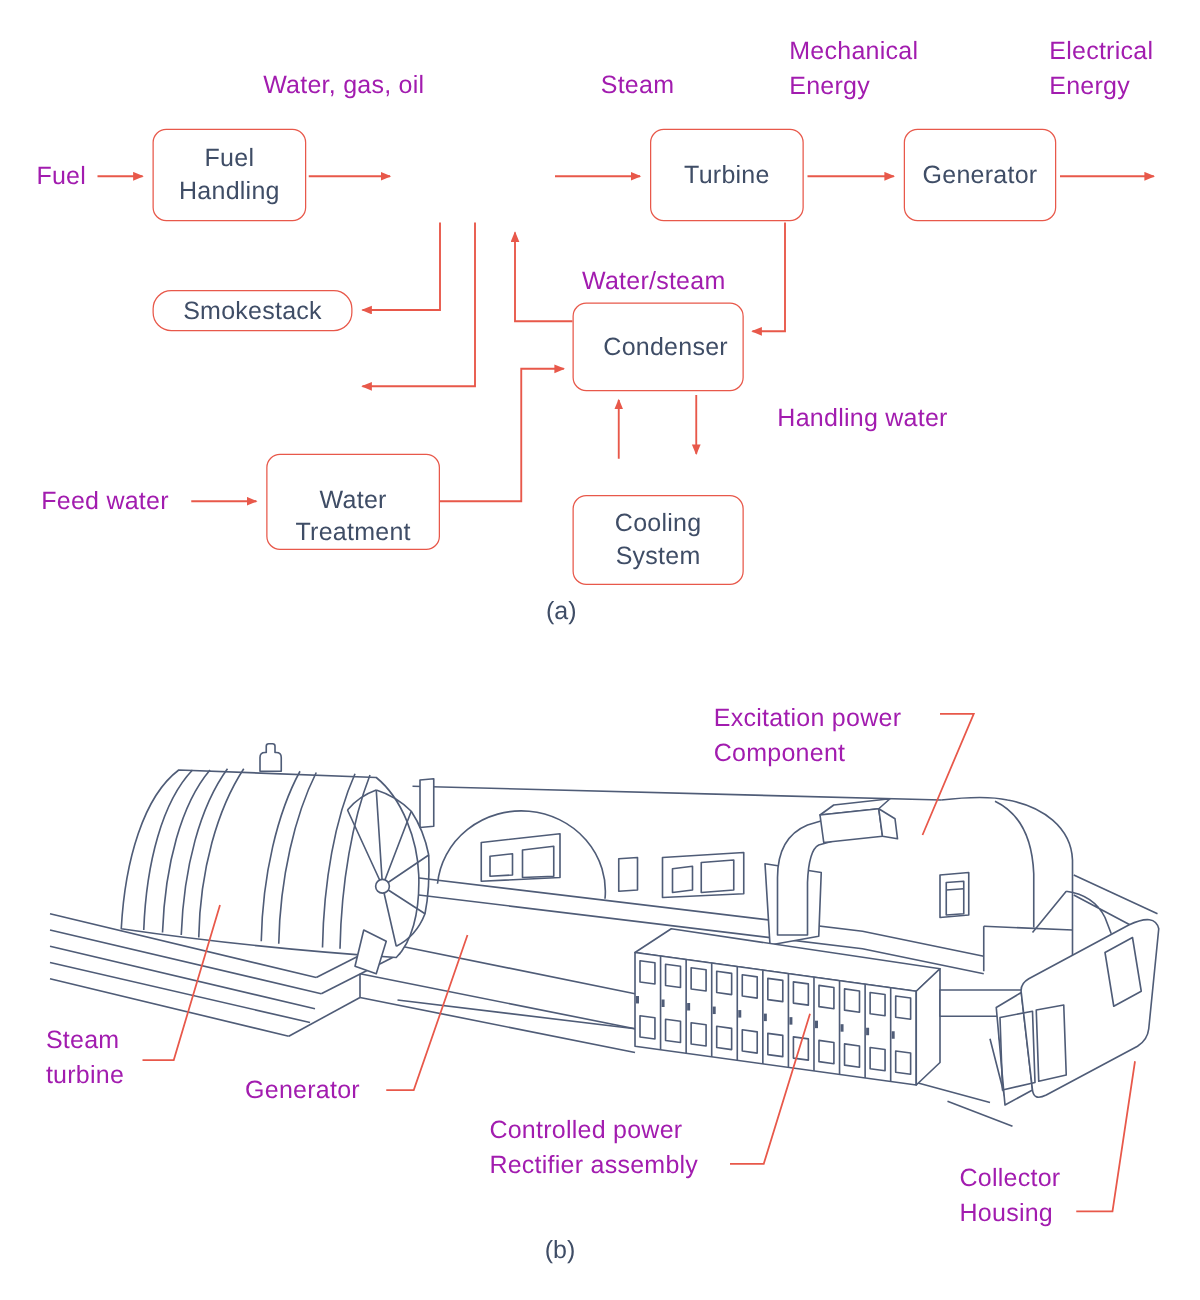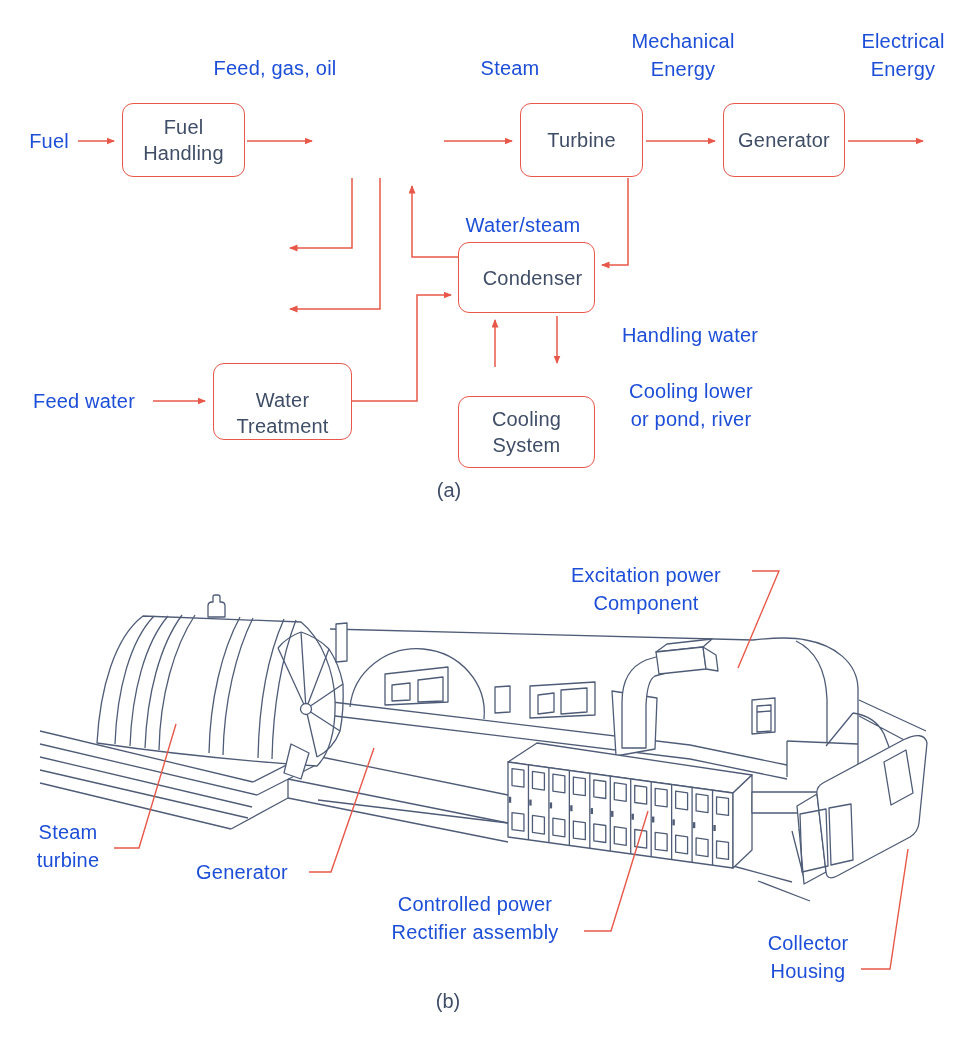--- a/index.html
+++ b/index.html
@@ -1,20 +1,20 @@
 <!DOCTYPE html>
 <html><head>
 <meta charset="utf-8">
 <style>
   html,body{margin:0;padding:0;background:#ffffff;}
   .stage{position:relative;width:960px;height:1040px;background:#fff;overflow:hidden;
          font-family:"Liberation Sans",sans-serif;color:#3f4d66;}
   svg.layer{position:absolute;left:0;top:0;}
-  .lab{position:absolute;transform:translate(-50%,-50%);text-align:center;
-       font-size:20px;line-height:28px;white-space:nowrap;color:#1d4ed8;letter-spacing:.2px;}
+  .lab{position:absolute;transform:translate(-50%,-50%);text-align:left;
+       font-size:20px;line-height:28px;white-space:nowrap;color:#a21caf;letter-spacing:.2px;}
   .lab span{display:block;}
   .box{position:absolute;box-sizing:border-box;border:1.6px solid #e8584a;border-radius:11px;
        background:#fff;display:flex;flex-direction:column;align-items:center;justify-content:center;
        text-align:center;font-size:20px;line-height:26px;letter-spacing:.2px;color:#3f4d66;}
   .pill{border-radius:15px;}
   .cap{position:absolute;transform:translate(-50%,-50%);font-size:20px;color:#3f4d66;}
 </style>
 </head>
 <body>
 
@@ -46,49 +46,48 @@
   <div class="box" style="left:122px;top:103px;width:123px;height:74px;">
     <span>Fuel</span>
     <span>Handling</span>
   </div>
   <div class="box" style="left:520px;top:103px;width:123px;height:74px;">
     <span>Turbine</span>
   </div>
   <div class="box" style="left:723px;top:103px;width:122px;height:74px;">
     <span>Generator</span>
   </div>
+  <div class="box pill" style="left:122px;top:232px;width:160px;height:33px;">
+    <span>Smokestack</span>
+  </div>
   <div class="box" style="left:458px;top:242px;width:137px;height:71px;padding-left:12px;">
     <span>Condenser</span>
   </div>
   <div class="box" style="left:213px;top:363px;width:139px;height:77px;justify-content:flex-end;">
     <span>Water</span>
     <span>Treatment</span>
   </div>
   <div class="box" style="left:458px;top:370px;width:137px;height:72px;margin-top:26px;">
     <span>Cooling</span>
     <span>System</span>
   </div>
 
   <div class="lab" style="left:49px;top:141px;">Fuel</div>
-  <div class="lab" style="left:275px;top:68px;">Feed, gas, oil</div>
+  <div class="lab" style="left:275px;top:68px;">Water, gas, oil</div>
   <div class="lab" style="left:510px;top:68px;">Steam</div>
   <div class="lab" style="left:683px;top:55px;">
     <span>Mechanical</span>
     <span>Energy</span>
   </div>
-  <div class="lab" style="left:903px;top:55px;">
+  <div class="lab" style="left:881px;top:55px;">
     <span>Electrical</span>
     <span>Energy</span>
   </div>
   <div class="lab" style="left:523px;top:225px;">Water/steam</div>
   <div class="lab" style="left:690px;top:335px;">Handling water</div>
-  <div class="lab" style="left:691px;top:405px;">
-    <span>Cooling lower</span>
-    <span>or pond, river</span>
-  </div>
   <div class="lab" style="left:84px;top:401px;">Feed water</div>
   <div class="cap" style="left:449px;top:490px;">(a)</div>
 
   <svg class="layer" id="svgb" width="960" height="500" viewBox="0 540 960 500" style="top:540px;">
 
     <g stroke="#4f5c77" stroke-width="1.3" fill="none" stroke-linejoin="round">
       <path d="M330,629 L753,640"></path>
       <path d="M753,640 Q788,636 806,640 C834,645 857,662 858,688 L858,744"></path>
       <path d="M796,641 C819,652 826,675 827,699 L827,742"></path>
       <path d="M787,741 L858,744"></path>

